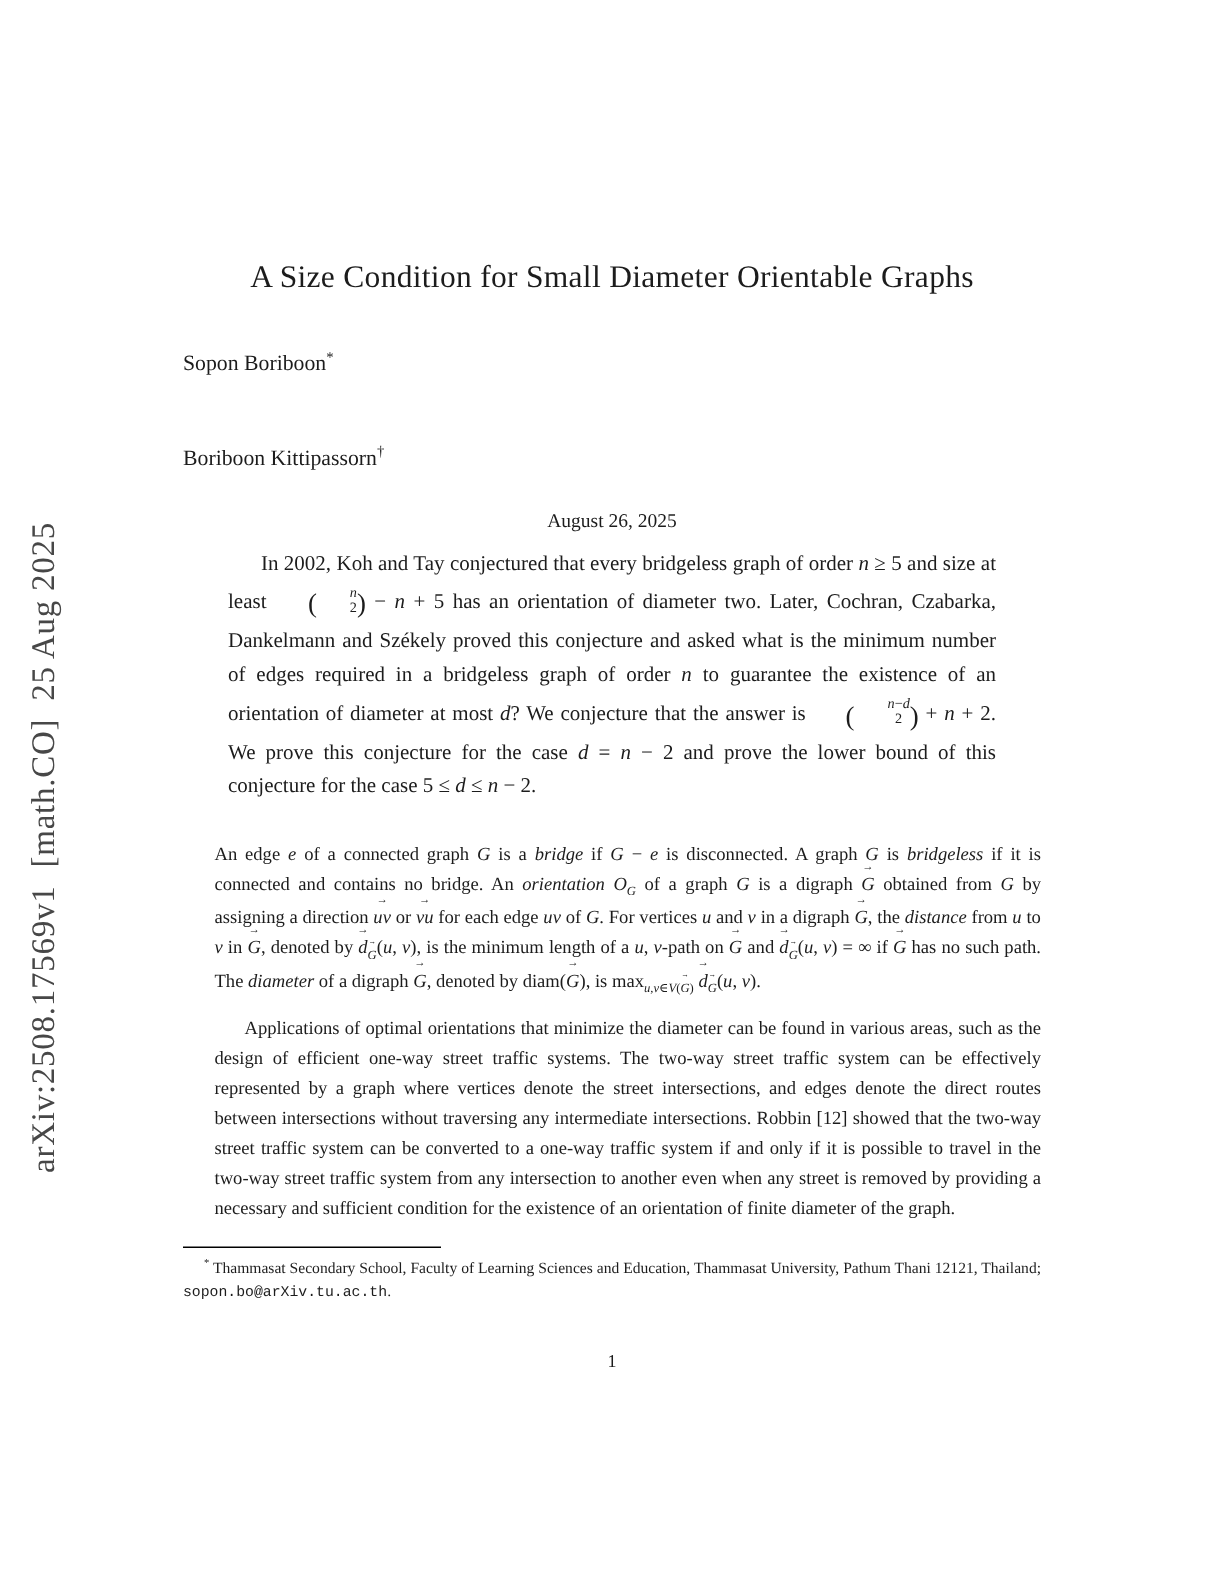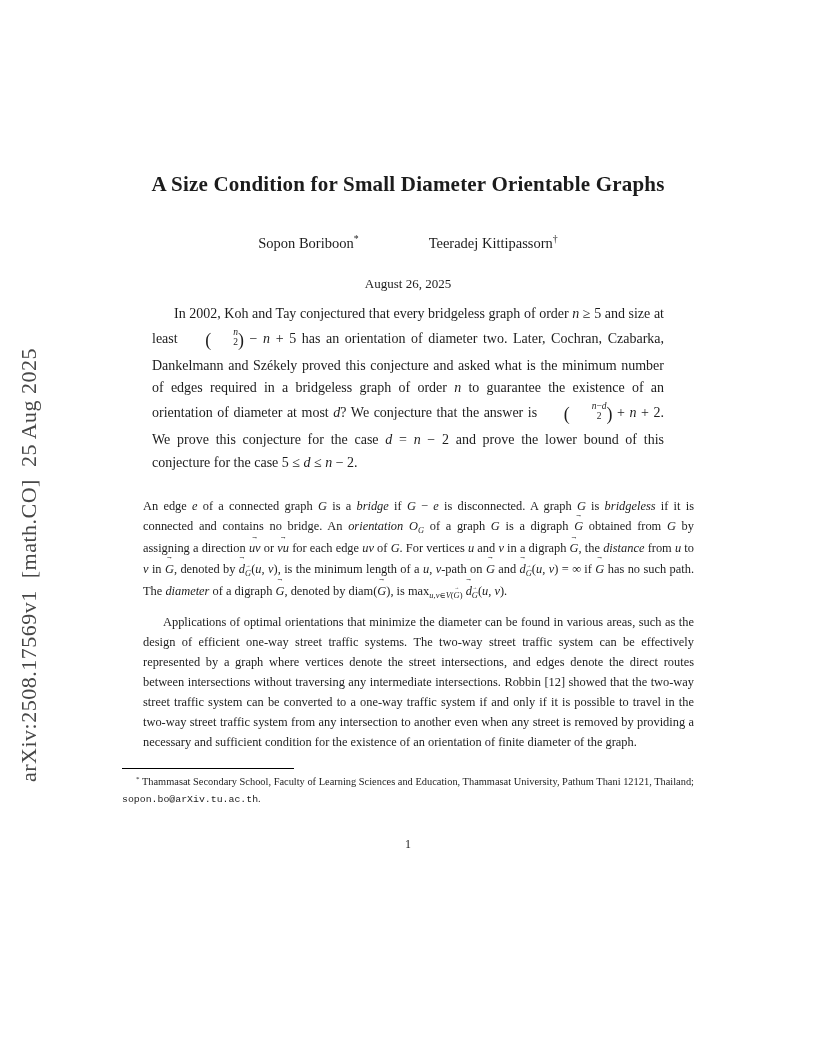--- a/index.html
+++ b/index.html
@@ -24,29 +24,30 @@
     white-space: pre;
     display: flex; align-items: center;
   }
 
   .content { position: absolute; left: 122px; top: 0; width: 572px; }
 
   .paper-title {
     margin-top: 172px;
     text-align: center;
     font-size: 21px;
-    font-weight: bold;
+    font-weight: normal;
     letter-spacing: 0.2px;
   }
   .authors-row {
     margin-top: 36px;
     display: flex;
     justify-content: center;
-    gap: 70px;
+    gap: 44px;
     font-size: 14.5px;
+    flex-direction: column;
   }
   .paper-date { margin-top: 24px; text-align: center; font-size: 13px; }
 
   .abstract-heading {
     margin-top: 50px;
     text-align: center;
     font-weight: bold;
     font-size: 11.5px;
   }
   .abstract-body {
@@ -115,21 +116,21 @@
 <div class="page">
 
   <div class="arxiv-sidebar">arXiv:2508.17569v1  [math.CO]  25 Aug 2025</div>
 
   <div class="content">
 
     <div class="paper-title">A Size Condition for Small Diameter Orientable Graphs</div>
 
     <div class="authors-row">
       <span><span>Sopon Boriboon</span><sup>*</sup></span>
-      <span><span>Teeradej Kittipassorn</span><sup>†</sup></span>
+      <span><span>Boriboon Kittipassorn</span><sup>†</sup></span>
     </div>
 
     <div class="paper-date">August 26, 2025</div>
 
 
     <div class="abstract-body">In 2002, Koh and Tay conjectured that every bridgeless graph of order <i>n</i> ≥ 5 and size at least <span class="binom"><span class="paren">(</span><span class="col"><span><i>n</i></span><span>2</span></span><span class="paren">)</span></span> − <i>n</i> + 5 has an orientation of diameter two. Later, Cochran, Czabarka, Dankelmann and Székely proved this conjecture and asked what is the minimum number of edges required in a bridgeless graph of order <i>n</i> to guarantee the existence of an orientation of diameter at most <i>d</i>? We conjecture that the answer is <span class="binom"><span class="paren">(</span><span class="col"><span><i>n</i>−<i>d</i></span><span>2</span></span><span class="paren">)</span></span> + <i>n</i> + 2. We prove this conjecture for the case <i>d</i> = <i>n</i> − 2 and prove the lower bound of this conjecture for the case 5 ≤ <i>d</i> ≤ <i>n</i> − 2.</div>
 
 
     <div class="body-par">An edge <i>e</i> of a connected graph <i>G</i> is a <i>bridge</i> if <i>G</i> − <i>e</i> is disconnected. A graph <i>G</i> is <i>bridgeless</i> if it is connected and contains no bridge. An <i>orientation</i> <i>O<sub>G</sub></i> of a graph <i>G</i> is a digraph <span class="vec">G</span> obtained from <i>G</i> by assigning a direction <span class="vec">uv</span> or <span class="vec">vu</span> for each edge <i>uv</i> of <i>G</i>. For vertices <i>u</i> and <i>v</i> in a digraph <span class="vec">G</span>, the <i>distance</i> from <i>u</i> to <i>v</i> in <span class="vec">G</span>, denoted by <span class="vec">d</span><sub><span class="vec">G</span></sub>(<i>u</i>, <i>v</i>), is the minimum length of a <i>u</i>, <i>v</i>-path on <span class="vec">G</span> and <span class="vec">d</span><sub><span class="vec">G</span></sub>(<i>u</i>, <i>v</i>) = ∞ if <span class="vec">G</span> has no such path. The <i>diameter</i> of a digraph <span class="vec">G</span>, denoted by diam(<span class="vec">G</span>), is max<sub><i>u</i>,<i>v</i>∈<i>V</i>(<span class="vec">G</span>)</sub> <span class="vec">d</span><sub><span class="vec">G</span></sub>(<i>u</i>, <i>v</i>).</div>
 

